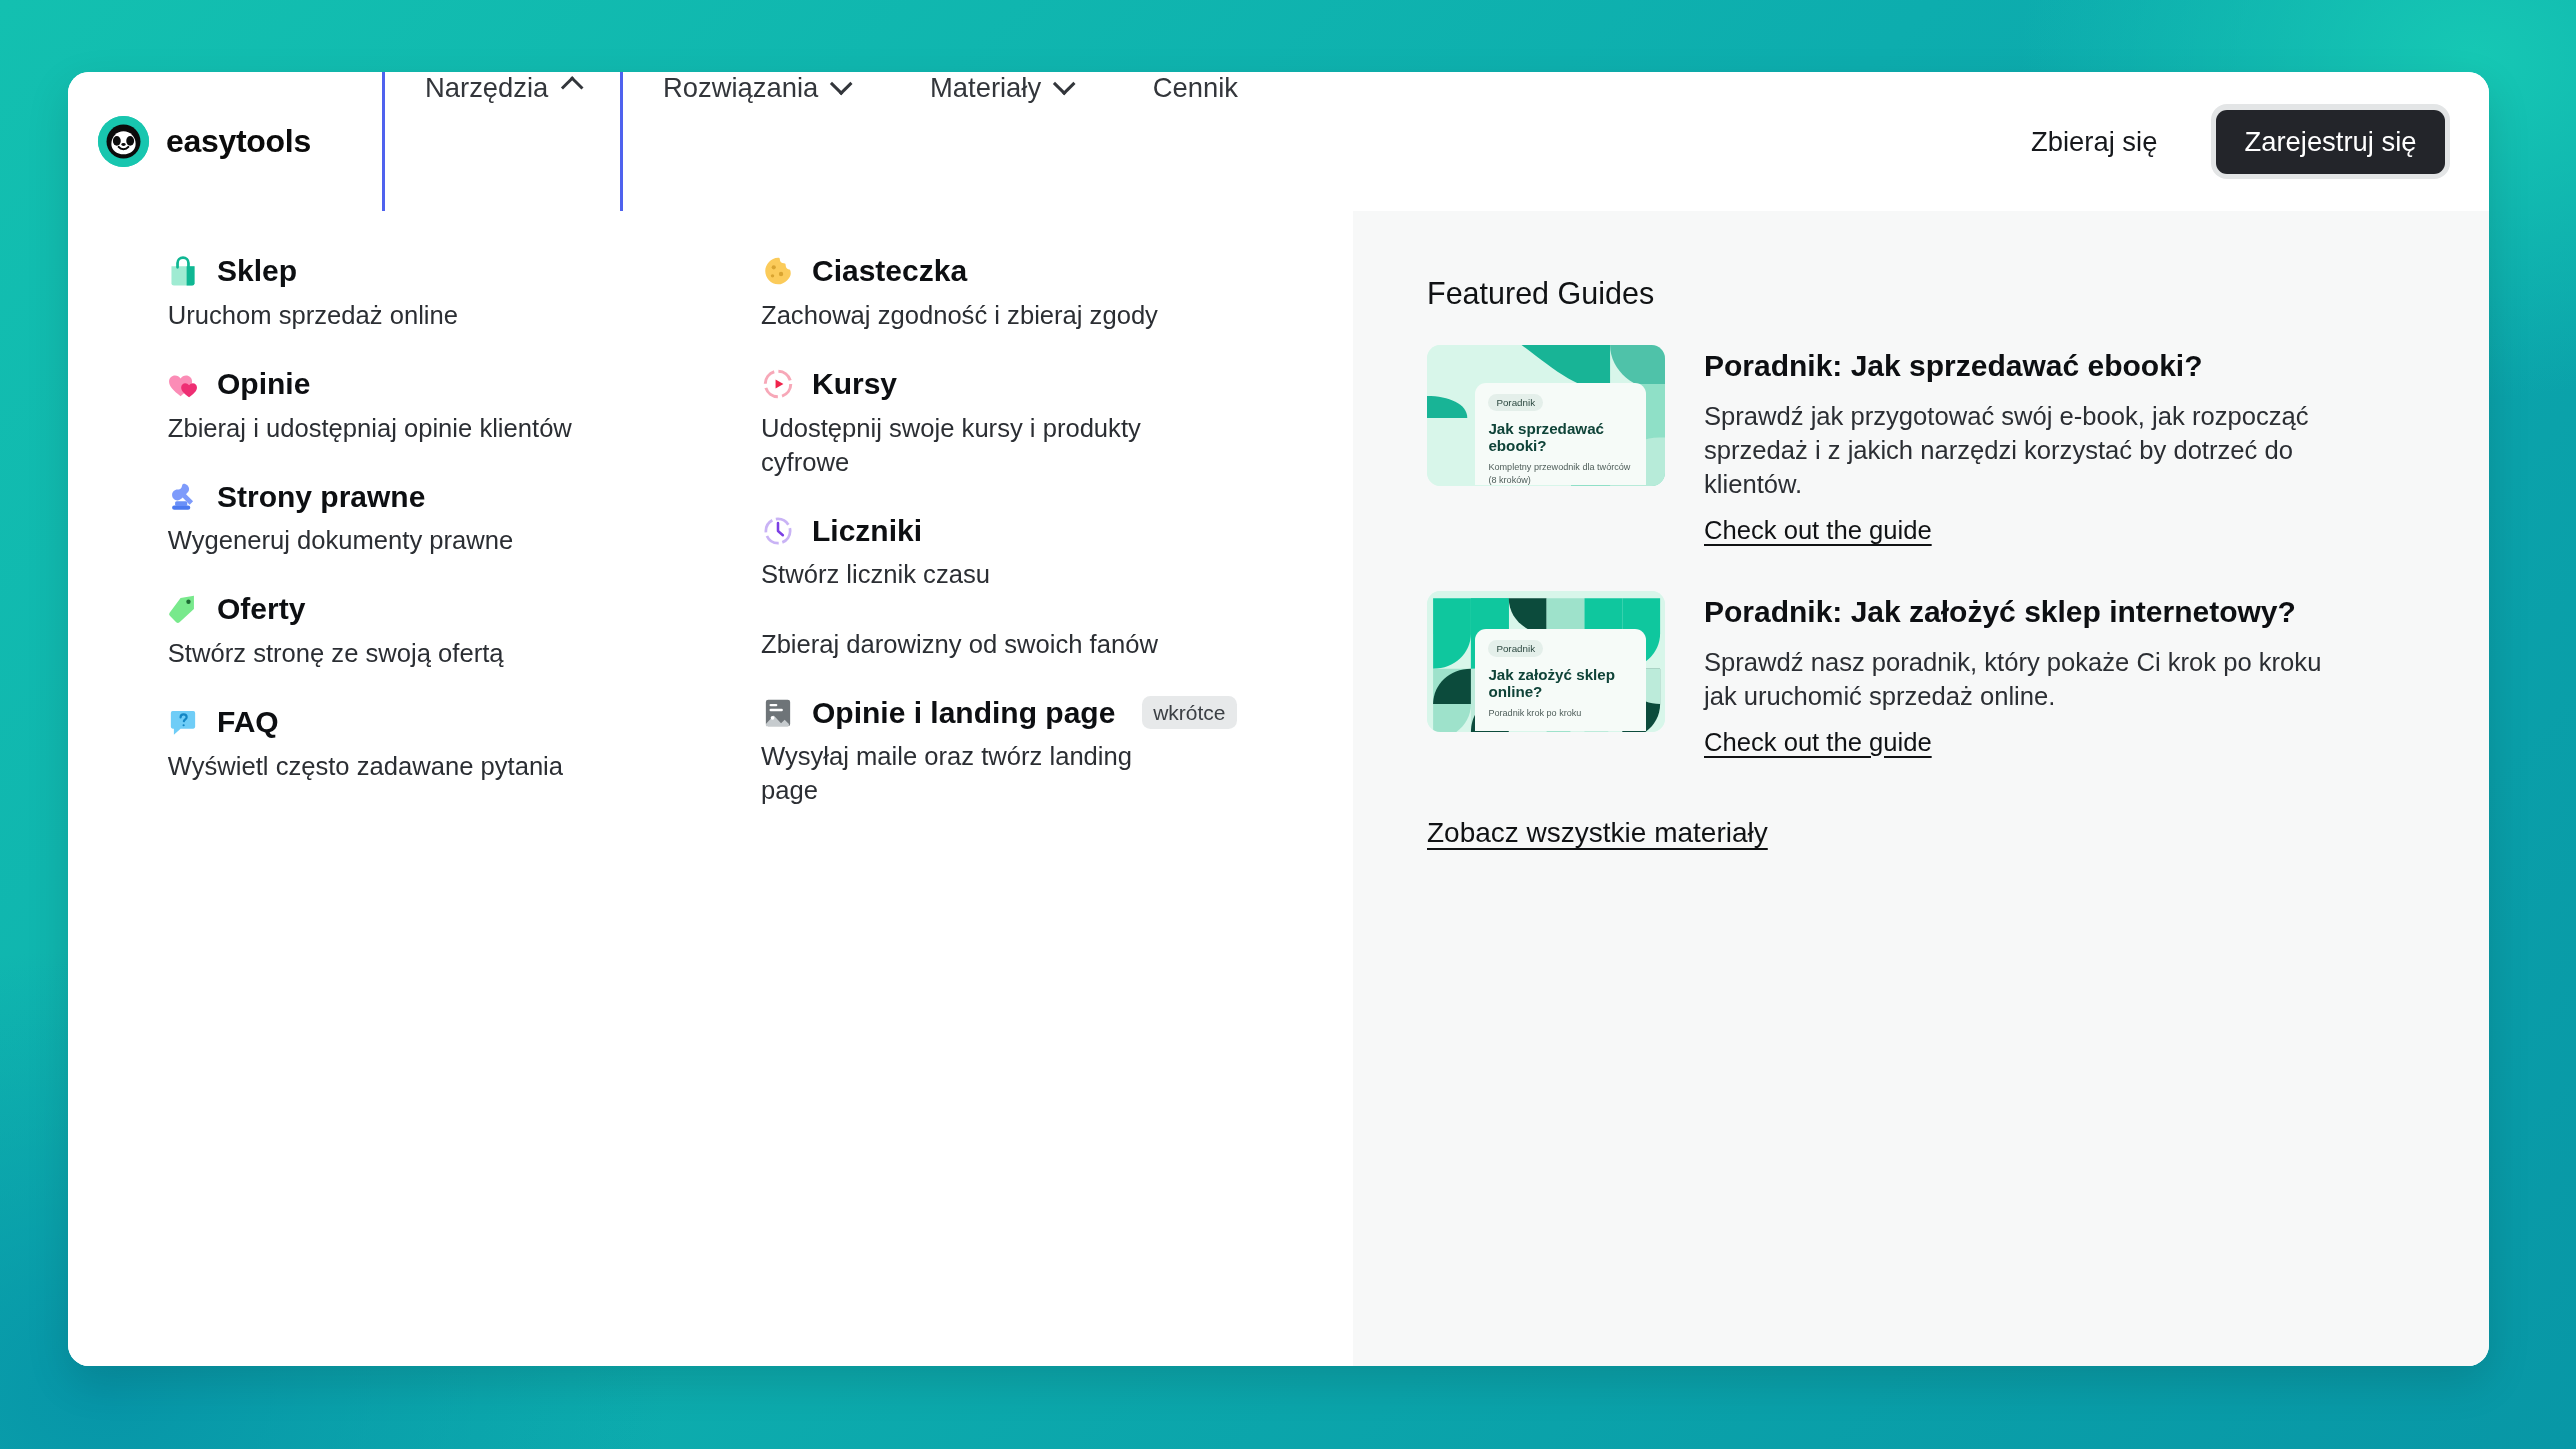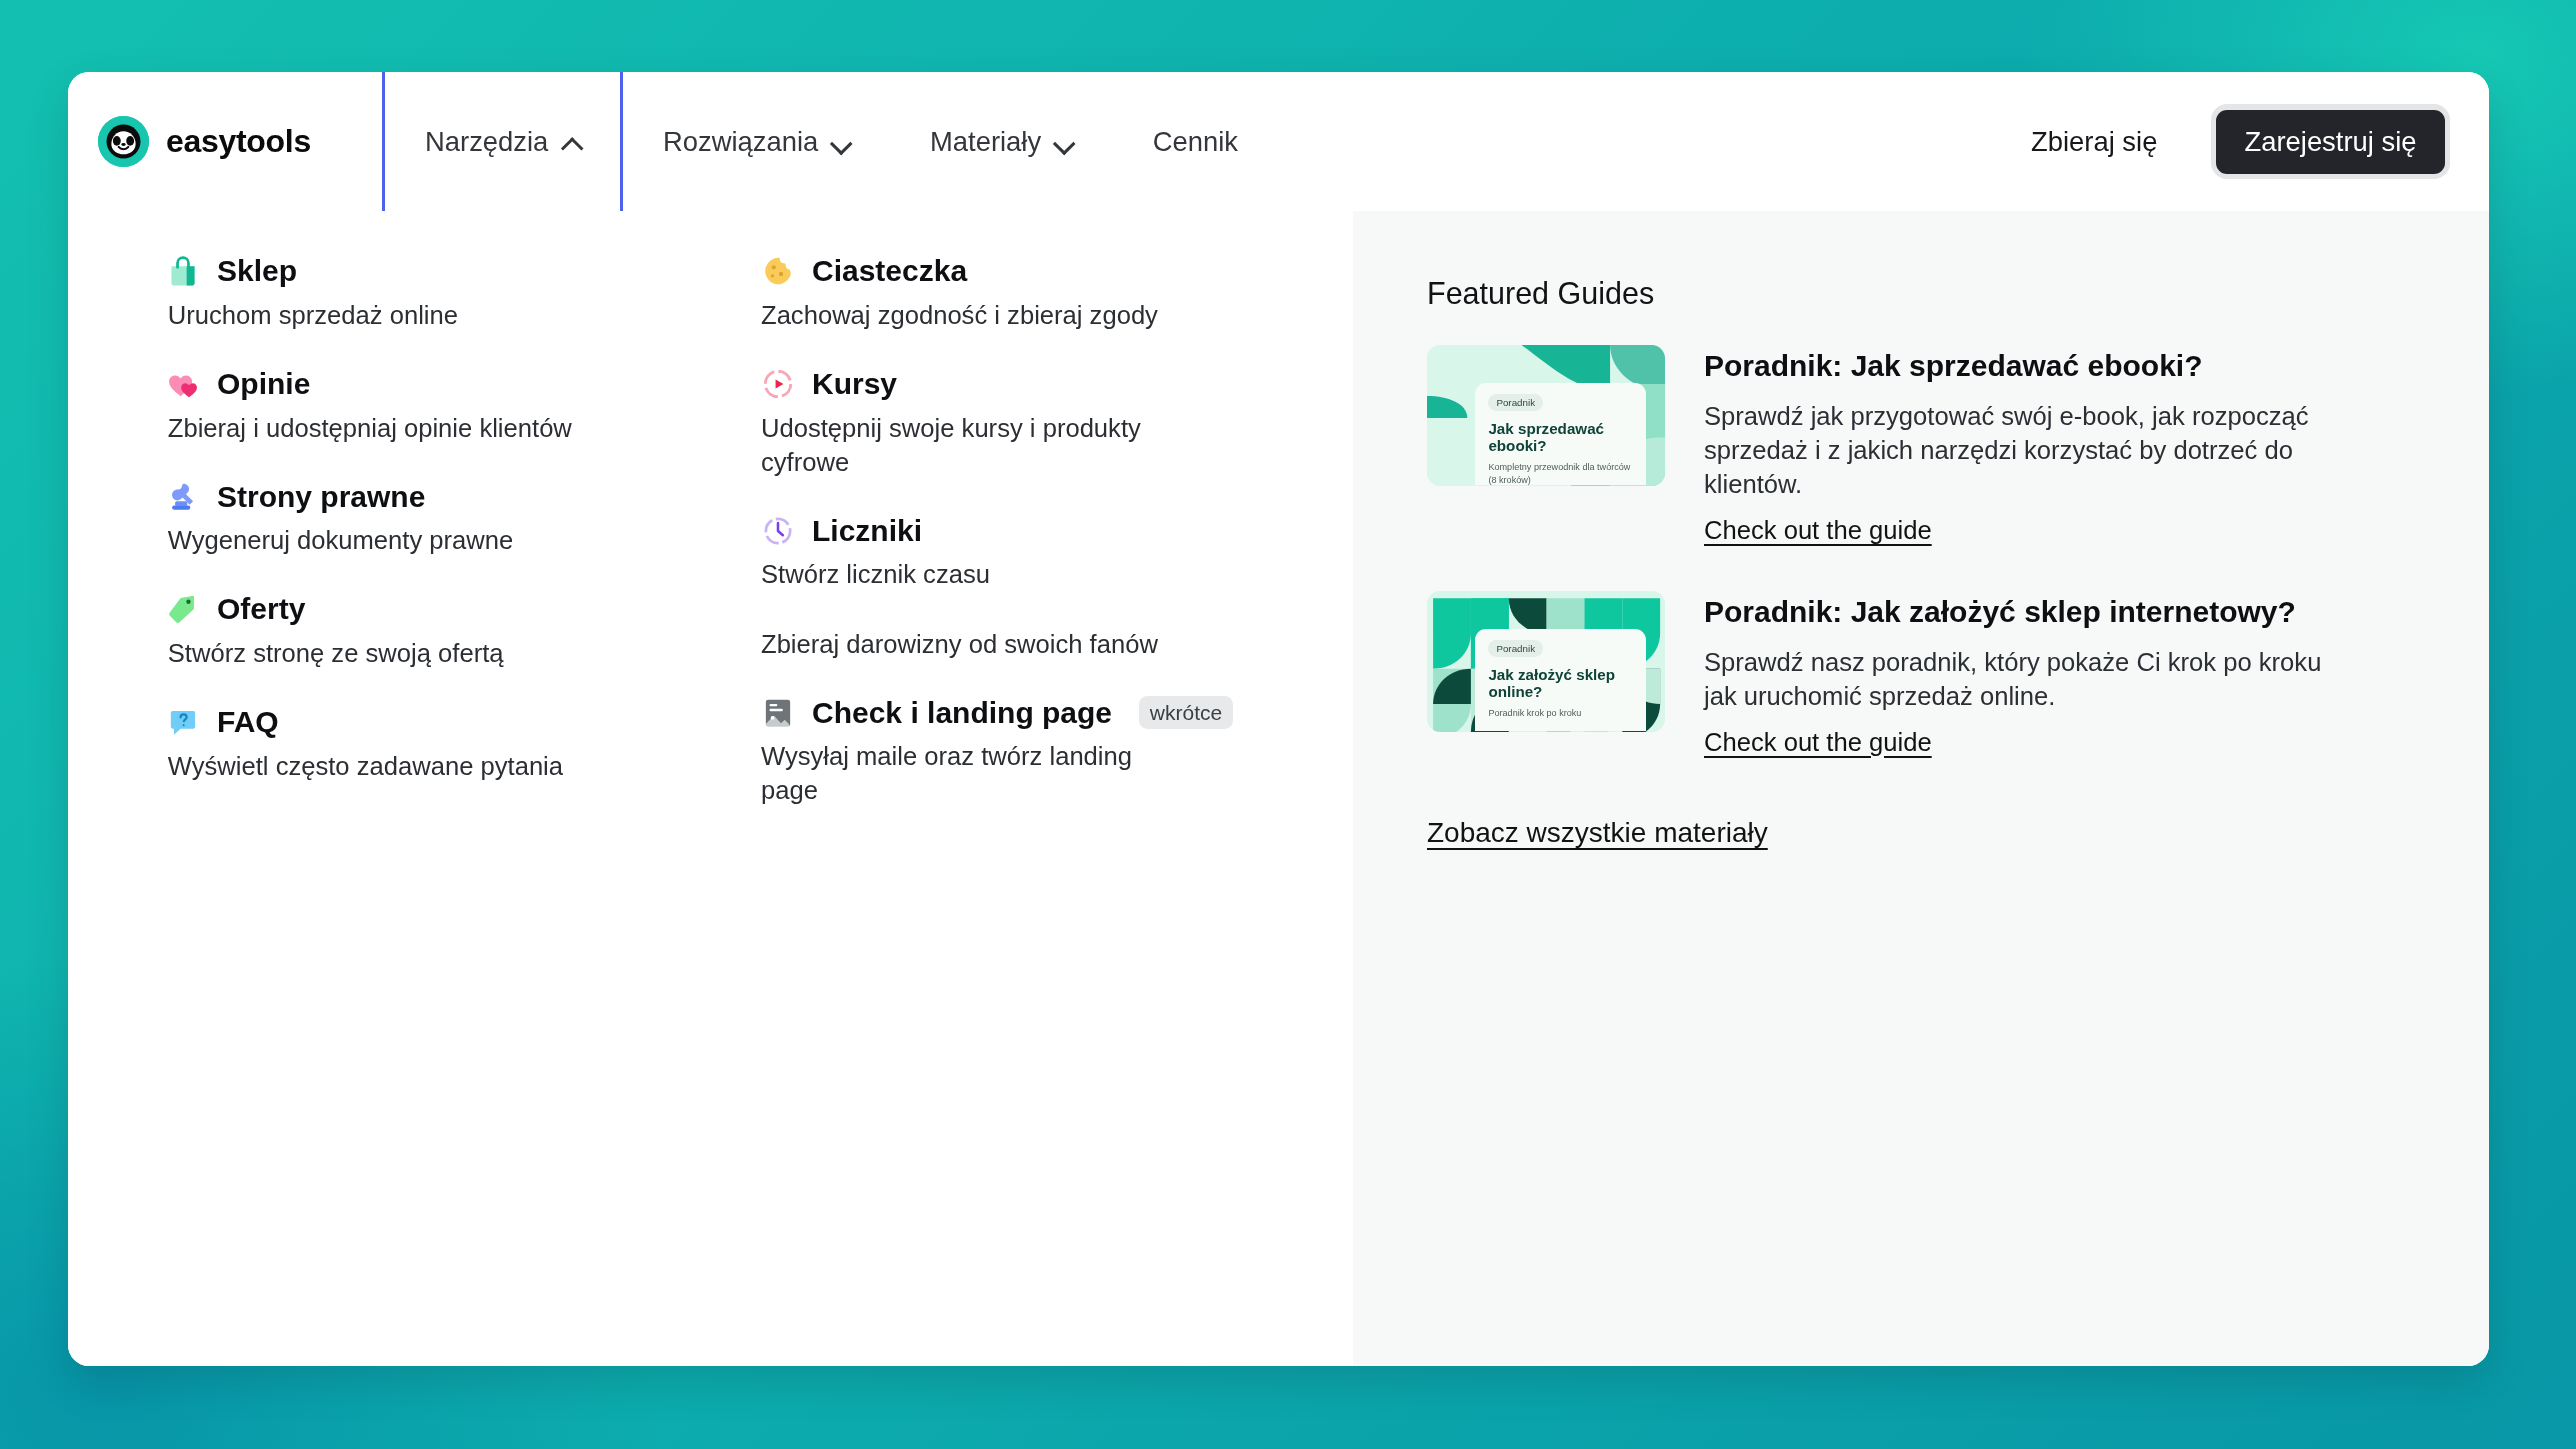--- a/index.html
+++ b/index.html
@@ -68,21 +68,21 @@
     white-space: nowrap;
   }
 
   .nav-list {
     display: flex;
     align-items: center;
     height: 100%;
   }
   .nav-item {
     display: flex;
-    align-items: center;
+    align-items: flex-start;
     gap: 13.4px;
     height: 100%;
     padding: 0 40px;
     font-size: 27.4px;
     color: #33363B;
     white-space: nowrap;
     cursor: pointer;
   }
   .nav-item.active {
     border-left: 3.7px solid #4F62EE;
@@ -466,21 +466,21 @@
           <div class="entry-head">
             <span class="entry-icon">
               <svg viewBox="0 0 56 56" width="34" height="34" aria-hidden="true">
                 <rect x="8" y="6" width="40" height="44" rx="4" fill="#6E7478"></rect>
                 <rect x="14" y="13" width="13" height="4" rx="2" fill="#FFFFFF"></rect>
                 <rect x="14" y="21" width="22" height="4" rx="2" fill="#FFFFFF"></rect>
                 <path d="M8 46l13-14 12 13 6-6 7 7v2a2 2 0 0 1-2 2H10a2 2 0 0 1-2-2z" fill="#C6CBCE"></path>
                 <circle cx="19" cy="36" r="3.1" fill="#FFFFFF"></circle>
               </svg>
             </span>
-            <span class="entry-title">Check i landing page</span>
+            <span class="entry-title">Opinie i landing page</span>
             <span class="entry-badge">wkrótce</span>
           </div>
           <div class="entry-desc">Wysyłaj maile oraz twórz landing page</div>
         </div>
 
       </div>
     </div>
 
     <div id="featured">
       <div id="featured-title">Featured Guides</div>

